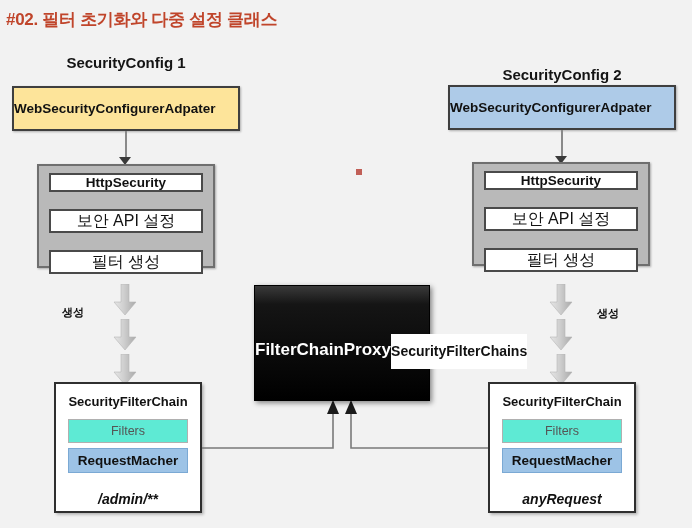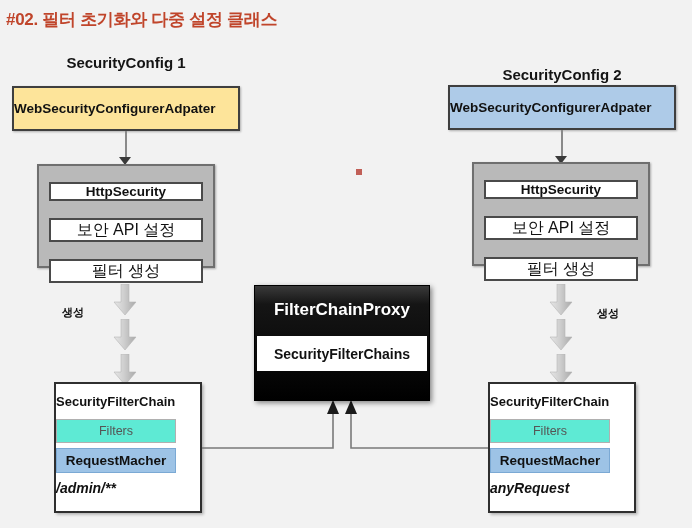--- a/index.html
+++ b/index.html
@@ -58,21 +58,21 @@
   }
   .adapter.yellow { background: #fde49a; }
   .adapter.blue   { background: #aecbe8; }
 
   
   .http-group {
     background: #b9b9b9;
     border: 2px solid #6f6f6f;
     box-sizing: border-box;
     box-shadow: 1px 1px 2px rgba(0,0,0,0.3);
-    padding: 16px 10px;
+    padding: 7px 10px;
     display: flex;
     flex-direction: column;
     gap: 17px;
   }
   .http-row {
     background: #ffffff;
     border: 2px solid #4a4a4a;
     box-sizing: border-box;
     height: 24px;
     display: flex;
@@ -105,21 +105,21 @@
   }
 
   
   .sfc {
     background: #ffffff;
     border: 2px solid #2f2f2f;
     box-sizing: border-box;
     box-shadow: 1.5px 1.5px 3px rgba(0,0,0,0.3);
     display: flex;
     flex-direction: column;
-    align-items: flex-start;
+    align-items: center;
     padding-top: 10px;
   }
   .sfc-title {
     font-size: 13px;
     font-weight: bold;
     color: #111;
     margin-bottom: 10px;
   }
   .sfc-filters {
     width: 120px;
@@ -139,38 +139,38 @@
     height: 25px;
     background: #9dc3e6;
     border: 1px solid #7ba9d4;
     box-sizing: border-box;
     display: flex;
     align-items: center;
     justify-content: center;
     font-size: 13.5px;
     font-weight: bold;
     color: #111;
-    margin-bottom: 7px;
+    margin-bottom: 18px;
   }
   .sfc-pattern {
     font-size: 14px;
     font-weight: bold;
     color: #111;
     font-style: italic;
   }
 
   
   #fcp {
     background: #121212;
     background: linear-gradient(180deg, #3a3a3a 0%, #151515 16%, #000 100%);
     border: 1px solid #000;
     box-sizing: border-box;
     box-shadow: 2px 2px 5px rgba(0,0,0,0.45);
     display: flex;
-    flex-direction: column;
+    flex-direction: row;
     align-items: center;
   }
   #fcp-title {
     color: #ffffff;
     font-size: 17px;
     font-weight: bold;
     margin-top: 14px;
   }
   #fcp-inner {
     background: #ffffff;

